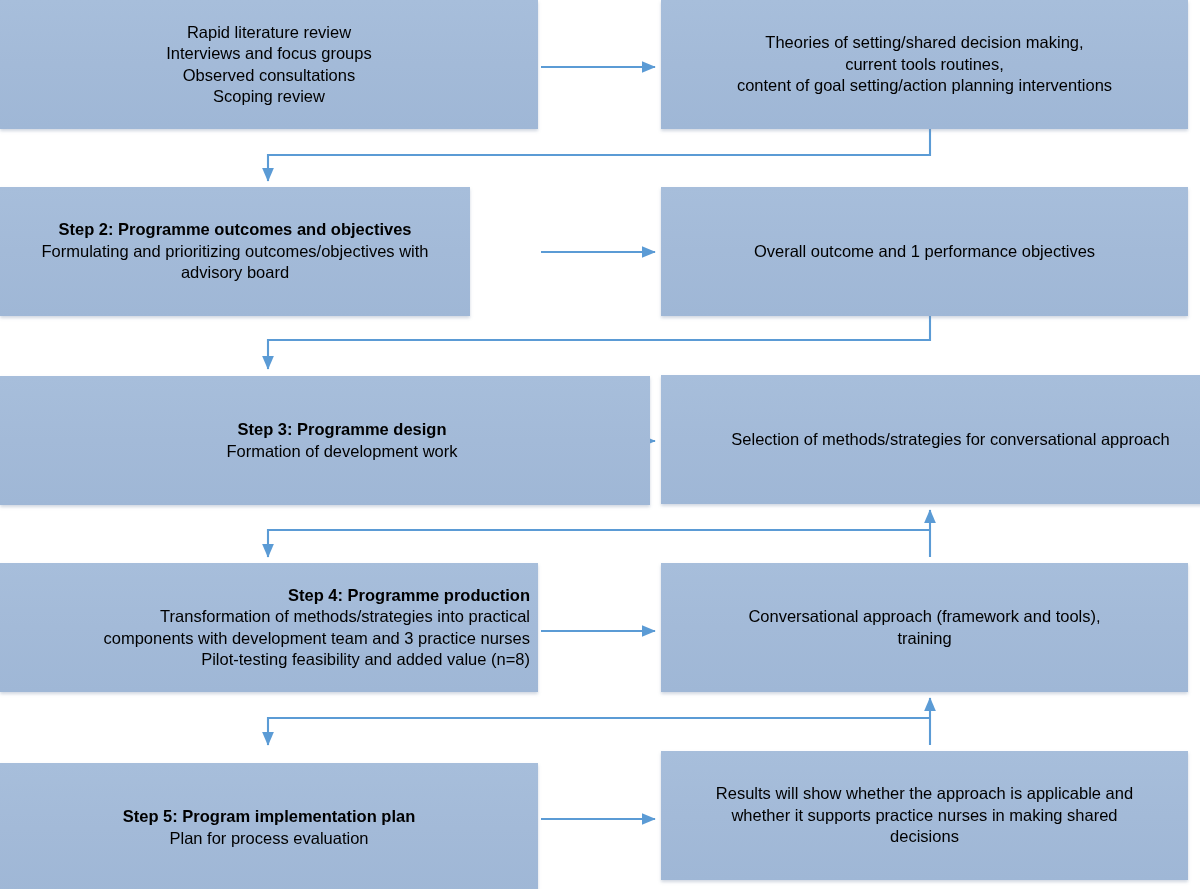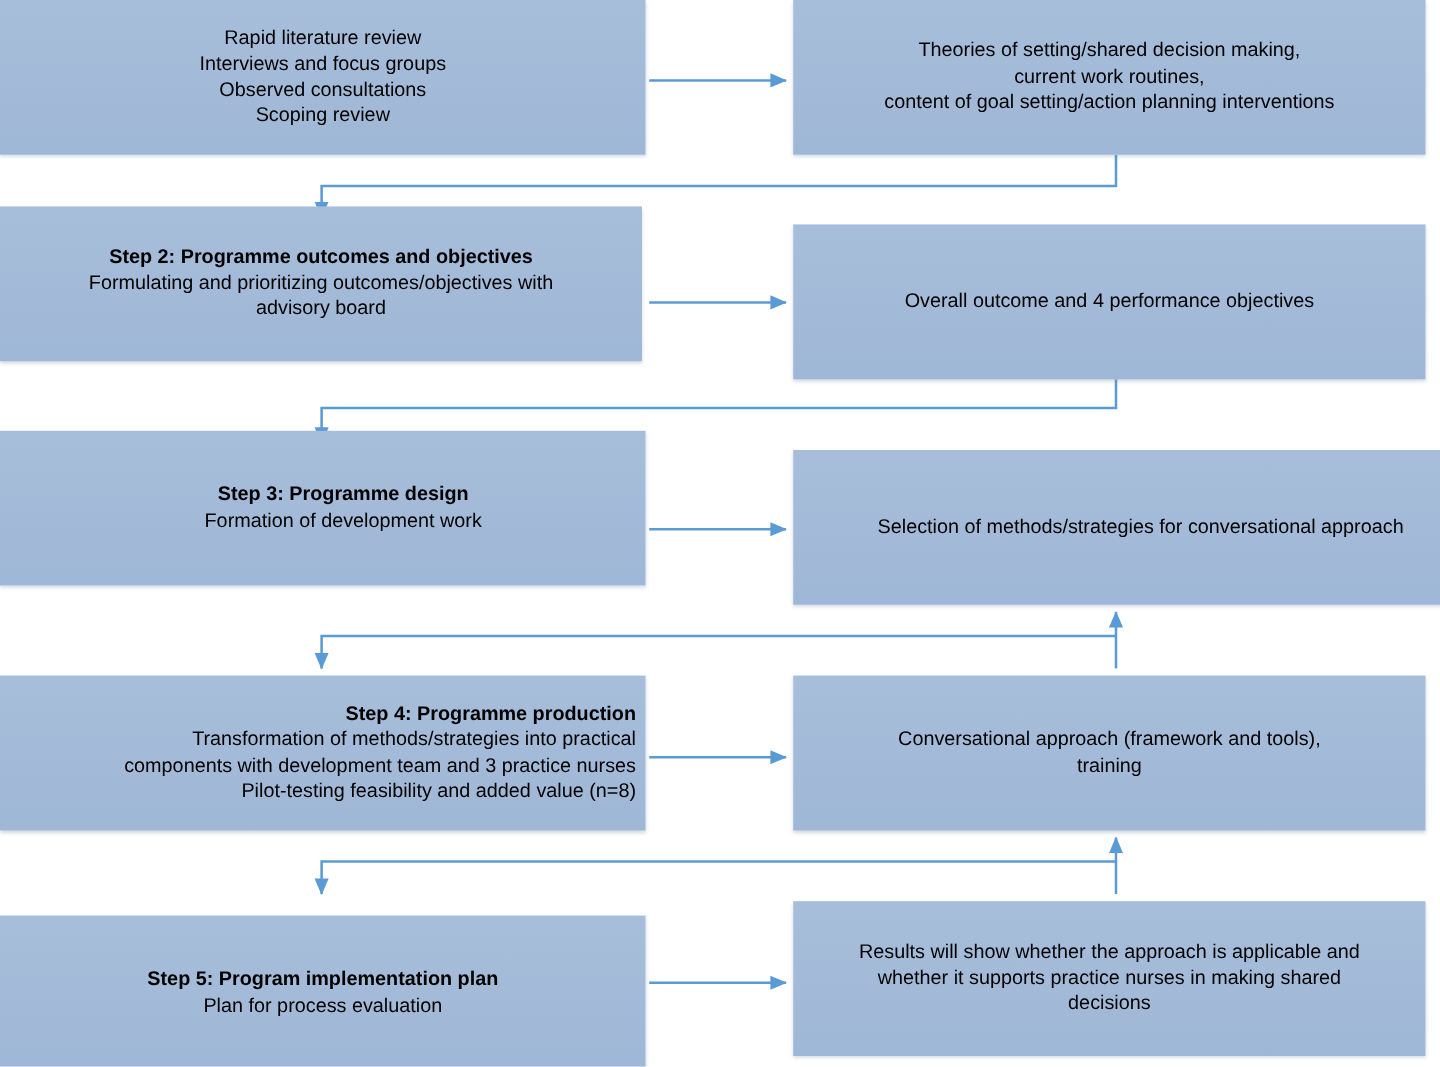--- a/index.html
+++ b/index.html
@@ -89,35 +89,35 @@
 
   <div class="box" style="left:0px; top:0px; width:538px; height:129px;">
     <span class="line">Rapid literature review</span>
     <span class="line">Interviews and focus groups</span>
     <span class="line">Observed consultations</span>
     <span class="line">Scoping review</span>
   </div>
 
   <div class="box" style="left:661px; top:0px; width:527px; height:129px;">
     <span class="line">Theories of  setting/shared decision making,</span>
-    <span class="line">current work routines,</span>
+    <span class="line">current tools routines,</span>
     <span class="line">content of goal setting/action planning interventions</span>
   </div>
 
-  <div class="box" style="left:0px; top:172px; width:535px; height:129px;">
+  <div class="box" style="left:0px; top:187px; width:470px; height:129px;">
     <span class="line bold">Step 2: Programme outcomes and objectives</span>
     <span class="line">Formulating and prioritizing outcomes/objectives with</span>
     <span class="line">advisory board</span>
   </div>
 
   <div class="box" style="left:661px; top:187px; width:527px; height:129px;">
-    <span class="line">Overall outcome and 4 performance objectives</span>
+    <span class="line">Overall outcome and 1 performance objectives</span>
   </div>
 
-  <div class="box" style="left:0px; top:359px; width:538px; height:129px;padding-left:42px;">
+  <div class="box" style="left:0px; top:376px; width:650px; height:129px;padding-left:42px;">
     <span class="line bold">Step 3: Programme design</span>
     <span class="line">Formation of development work</span>
   </div>
 
   <div class="box" style="left:661px; top:375px; width:579px; height:129px;">
     <span class="line">Selection of methods/strategies for conversational approach</span>
   </div>
 
   <div class="box" style="left:0px; top:563px; width:538px; height:129px;align-items:flex-end;">
     <span class="line bold">Step 4: Programme production</span>

